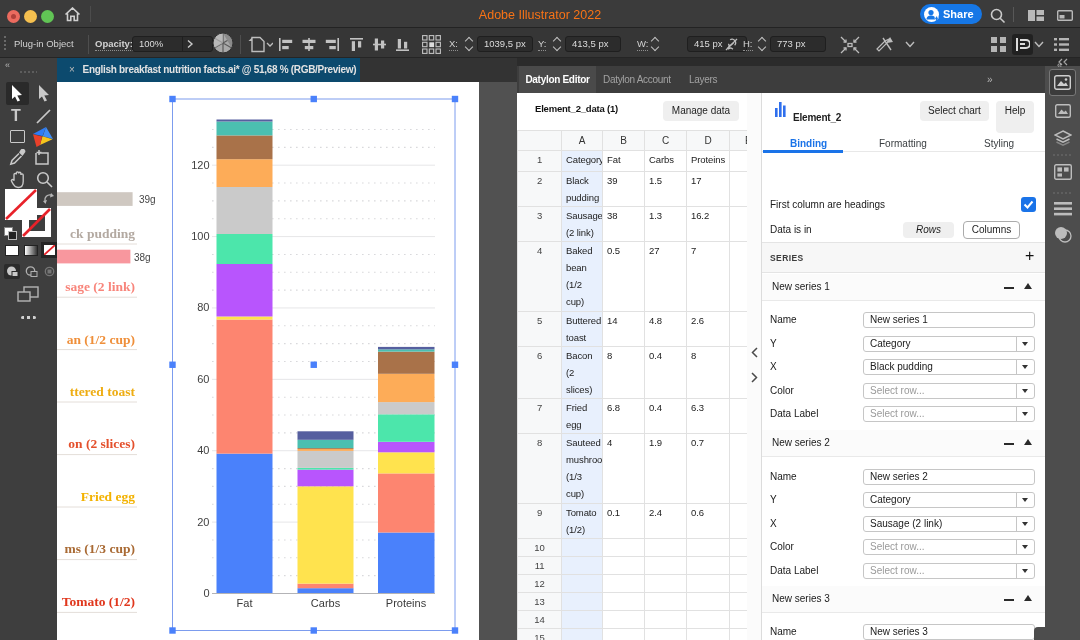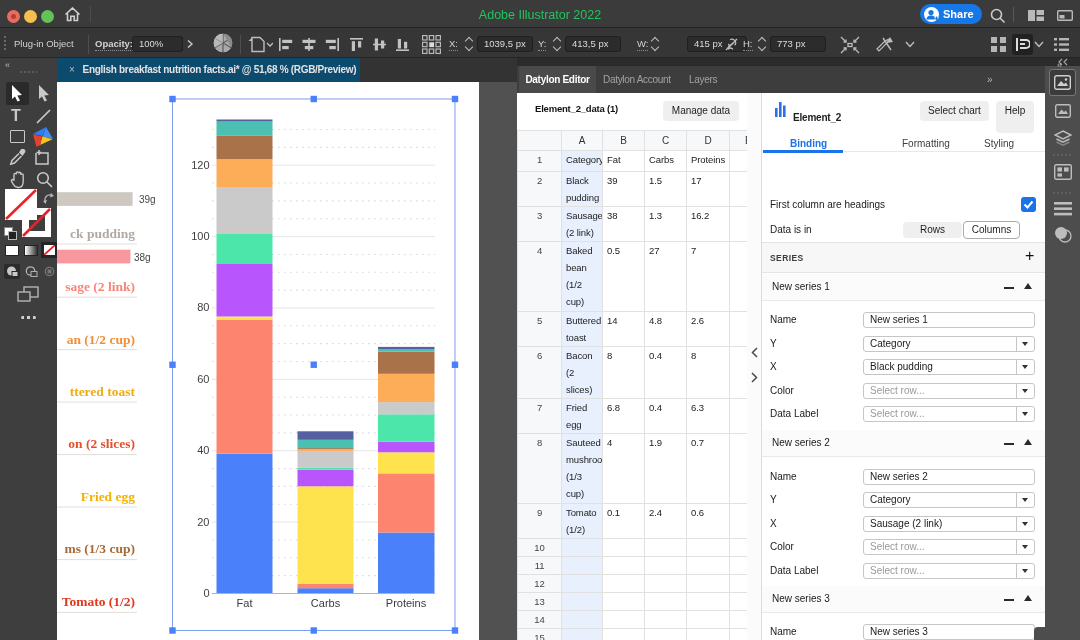--- a/index.html
+++ b/index.html
@@ -6,21 +6,21 @@
 html,body { width:1080px; height:640px; overflow:hidden; }
 #app { position:relative; width:1080px; height:640px; background:#3a3a3a;
   font-family:"Liberation Sans", sans-serif; }
 .abs { position:absolute; }
 
 
 #titlebar { position:absolute; left:0; top:0; width:1080px; height:28px;
   background:#3b3b3b; border-bottom:1px solid #232323; }
 .tl { position:absolute; top:10px; width:13px; height:13px; border-radius:50%; }
 #title { position:absolute; top:8px; left:0; width:1080px; text-align:center;
-  color:#22c55e; font-size:12.5px; }
+  color:#f97316; font-size:12.5px; }
 
 
 #controlbar { position:absolute; left:0; top:28px; width:1080px; height:30px;
   background:#363636; border-bottom:1px solid #252525; }
 .cb-label { position:absolute; top:10px; color:#d2d2d2; font-size:9.5px; }
 .cb-dotted { border-bottom:1px dotted #8f8f8f; padding-bottom:1px; }
 .dbox { position:absolute; top:8px; height:16px; background:#2c2c2c;
   border:1px solid #1f1f1f; border-radius:3px; color:#dcdcdc; font-size:9.5px;
   line-height:14px; padding-left:6px; }
 .stepper { position:absolute; top:8px; width:12px; height:16px; }
@@ -129,21 +129,21 @@
       <rect x="2.5" y="5" width="5" height="3.5" fill="#b9b9b9"></rect>
     </svg>
   </div>
 
   <div id="controlbar">
     <div class="abs" style="left:4px; top:8px; width:2px; height:16px;
       background:repeating-linear-gradient(#6a6a6a 0 2px, transparent 2px 4px);"></div>
     <div class="cb-label" style="left:14px;">Plug-in Object</div>
     <div class="vdiv" style="left:88px; top:7px; height:19px;"></div>
     <div class="cb-label cb-dotted" style="left:95px;font-weight:bold;">Opacity:</div>
-    <div class="dbox" style="left:132px; width:51px;">100%
+    <div class="dbox" style="left:132px; width:81px;">100%
       <div class="abs" style="left:49px; top:0; width:1px; height:14px; background:#1f1f1f;"></div>
       <svg class="abs" style="left:53px; top:3px;" width="8" height="8" viewBox="0 0 8 8">
         <path d="M2 0.5 L6 4 L2 7.5" fill="none" stroke="#c9c9c9" stroke-width="1.4"></path>
       </svg>
     </div>
     <svg class="abs" style="left:212px; top:4px;" width="22" height="22" viewBox="0 0 22 22">
       <circle cx="11" cy="11" r="10" fill="#a9a9a9"></circle>
       <path d="M11 1 V21 M2.3 6 L19.7 16 M19.7 6 L2.3 16" stroke="#5c5c5c" stroke-width="1.2" fill="none"></path>
       <path d="M11 1 A 10 10 0 0 1 19.7 16 Z" fill="#8b8b8b"></path>
       <path d="M11 1 A 10 10 0 0 0 2.3 16 L 11 11 Z" fill="#c4c4c4" opacity="0.6"></path>
@@ -617,31 +617,31 @@
         <svg style="position:absolute;left:13px;top:9px;" width="14" height="15" viewBox="0 0 14 15">
           <rect x="0" y="6" width="2.6" height="9" fill="#2f6fed"></rect>
           <rect x="4" y="0" width="2.6" height="15" fill="#2f6fed"></rect>
           <rect x="8" y="3.5" width="2.6" height="11.5" fill="#2f6fed"></rect>
           <rect x="12" y="8" width="2.6" height="7" fill="#2f6fed" opacity="0"></rect>
         </svg>
         <div style="position:absolute;left:31px;top:19px;font-weight:bold;font-size:10px;letter-spacing:-0.2px;">Element_2</div>
         <div class="btn" style="left:158px;top:8px;width:69px;height:20px;line-height:20px;">Select chart</div>
         <div class="btn" style="left:234px;top:8px;width:38px;height:32px;line-height:20px;">Help</div>
         <div style="position:absolute;left:28px;top:45px;color:#1a73e8;font-weight:bold;font-size:10px;">Binding</div>
-        <div style="position:absolute;left:117px;top:45px;font-size:10px;color:#3c4043;margin-left:23px;">Formatting</div>
+        <div style="position:absolute;left:117px;top:45px;font-size:10px;color:#3c4043;">Formatting</div>
         <div style="position:absolute;left:222px;top:45px;font-size:10px;color:#3c4043;">Styling</div>
         <div style="position:absolute;left:0;top:58px;width:283px;height:1px;background:#e8e8e8;"></div>
         <div style="position:absolute;left:1px;top:57px;width:80px;height:3px;background:#1a73e8;"></div>
         <div class="p-label" style="top:106px;">First column are headings</div>
         <svg style="position:absolute;left:259px;top:104px;" width="15" height="15" viewBox="0 0 15 15">
           <rect x="0" y="0" width="15" height="15" rx="3" fill="#1a73e8"></rect>
           <path d="M3.5 7.5 L6.5 10.5 L11.5 4.5" fill="none" stroke="#fff" stroke-width="2"></path>
         </svg>
         <div class="p-label" style="top:131px;">Data is in</div>
-        <div class="btn" style="left:141px;top:129px;width:59px;height:16px;line-height:16px;">Rows</div>
+        <div class="btn" style="left:141px;top:129px;width:51px;height:16px;line-height:16px;font-style:italic;">Rows</div>
         <div class="btn" style="left:201px;top:128px;width:57px;height:18px;line-height:16px;background:#fff;border:1px solid #ababab;">Columns</div>
         <div class="p-band" style="top:149px;height:31px;background:#f7f7f7;">
           <div style="position:absolute;left:8px;top:10px;font-size:8.5px;font-weight:bold;letter-spacing:0.4px;color:#3d3d3d;">SERIES</div>
           <div style="position:absolute;left:263px;top:4px;font-size:16px;font-weight:500;color:#111;">+</div>
         </div>
         <div class="p-sechdr" style="top:180.6px;height:27px;">
           <div style="position:absolute;left:10px;top:7px;font-size:10px;">New series 1</div>
           <div class="minus" style="left:242px;top:13px;"></div>
           <div class="tri-up" style="left:262px;top:9px;"></div>
         </div>

